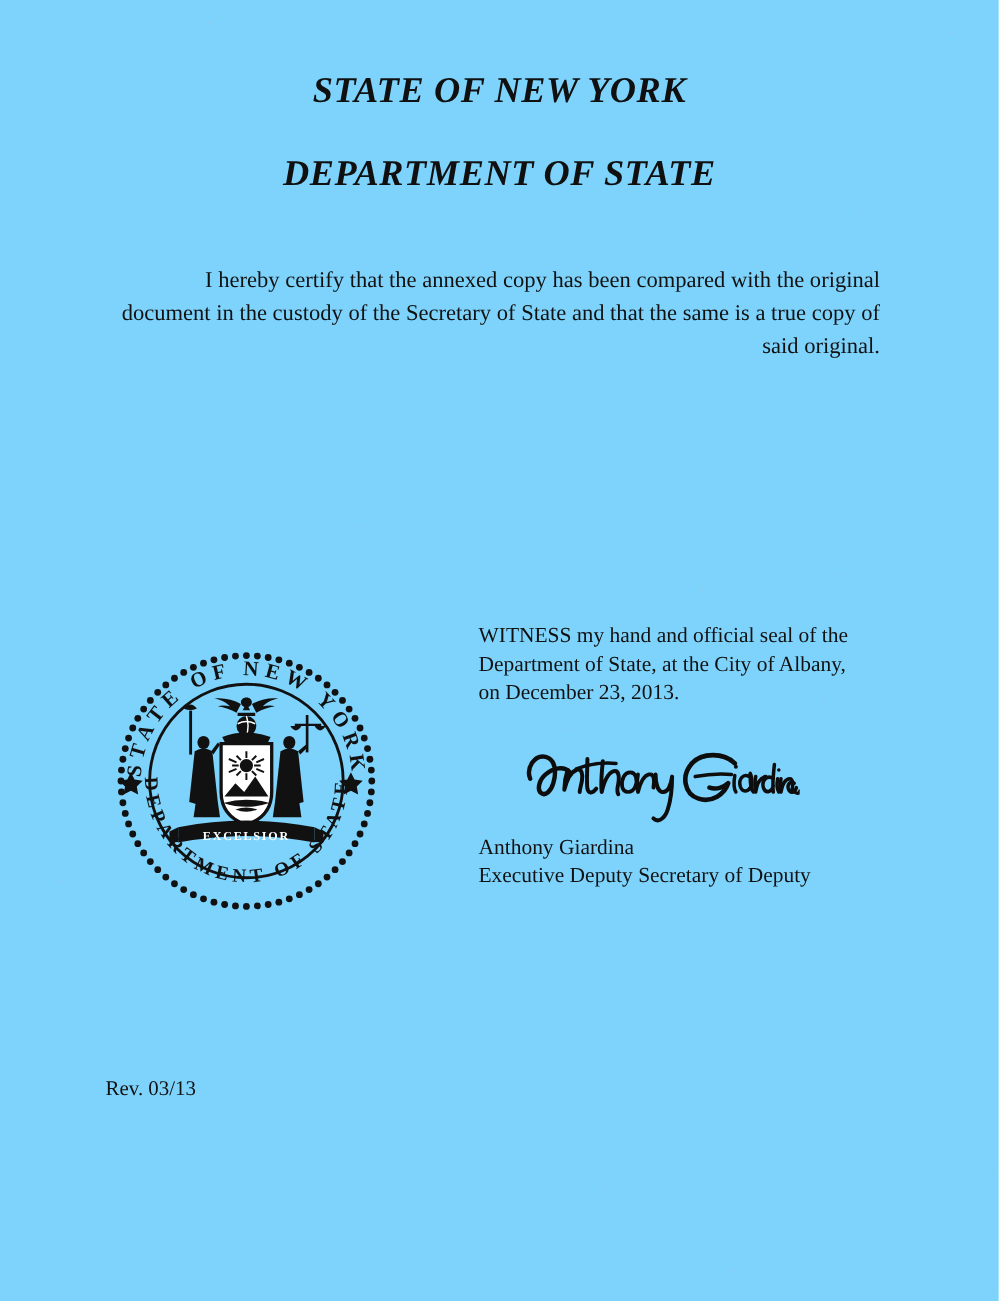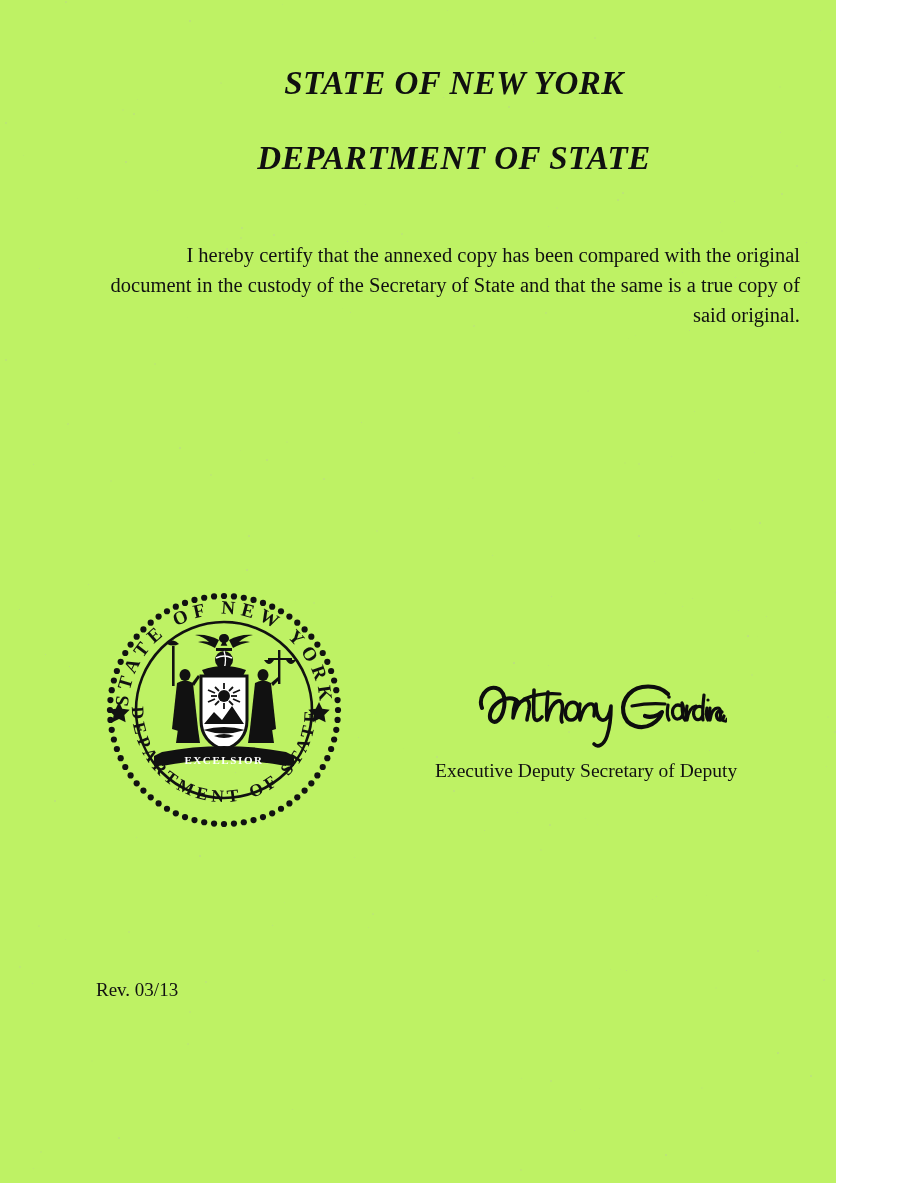--- a/index.html
+++ b/index.html
@@ -7,23 +7,23 @@
     padding: 0;
     background: #ffffff;
   }
   body {
     font-family: "Liberation Serif", "DejaVu Serif", serif;
     color: #000000;
   }
 
   #page {
     position: relative;
-    width: 836px;
+    width: 908px;
     height: 1183px;
-    background: #bef264;
+    background: #7dd3fc;
     overflow: hidden;
   }
 
   
   #speckles {
     position: absolute;
     inset: 0;
     pointer-events: none;
     z-index: 5;
   }
@@ -121,20 +121,25 @@
 <body>
 
 <div id="page">
 
   <div class="heading" id="heading-state">STATE OF NEW YORK</div>
 
   <div class="heading" id="heading-dept">DEPARTMENT OF STATE</div>
 
   <div id="certification">I hereby certify that the annexed copy has been compared with the original document in the custody of the Secretary of State and that the same is a true copy of said original.</div>
 
+  <div id="witness-block">
+    <span class="line">WITNESS my hand and official seal of the</span>
+    <span class="line">Department of State, at the City of Albany,</span>
+    <span class="line">on December 23, 2013.</span>
+  </div>
 
   <div id="signature">
     <svg viewBox="0 0 255 78" xmlns="http://www.w3.org/2000/svg" aria-hidden="true">
       <g fill="none" stroke="#0d0d0d" stroke-linecap="round" stroke-linejoin="round">
 
         <path d="M10 36 C6 26 14 14 24 16 C33 18 34 30 31 40 C29 47 24 52 20 49 C16 46 18 37 24 32 C31 26 41 24 46 30" stroke-width="4"></path>
 
         <path d="M44 28 C42 34 41 41 41 46 C43 38 46 30 52 28 C57 26 58 32 57 38 C56 43 55 46 55 48" stroke-width="3.6"></path>
 
         <path d="M62 18 C62 28 61 38 62 45 C63 50 67 49 70 45" stroke-width="3.6"></path>
@@ -161,20 +166,21 @@
         <circle cx="236" cy="28" r="1.6" fill="#0d0d0d" stroke="none"></circle>
         <path d="M238 36 C237 41 237 45 238 48 C239 41 242 36 246 36 C249 36 249 42 248 47" stroke-width="3.2"></path>
         <path d="M250 40 C247 37 243 41 245 46 C247 50 251 48 252 44" stroke-width="3.2"></path>
 
         <path d="M248 46 C252 50 255 50 255 47" stroke-width="3"></path>
       </g>
     </svg>
   </div>
 
   <div id="signer-block">
+    <span class="line">Anthony Giardina</span>
     <span class="line">Executive Deputy Secretary of Deputy</span>
   </div>
 
   <div id="seal">
     <svg viewBox="0 0 252 252" xmlns="http://www.w3.org/2000/svg" aria-hidden="true">
       <defs>
         <path id="arcTop" d="M 30 126 A 96 96 0 0 1 222 126"></path>
         <path id="arcBottom" d="M 34 126 A 92 92 0 0 0 218 126"></path>
         <g id="dotRing"></g>
       </defs>

